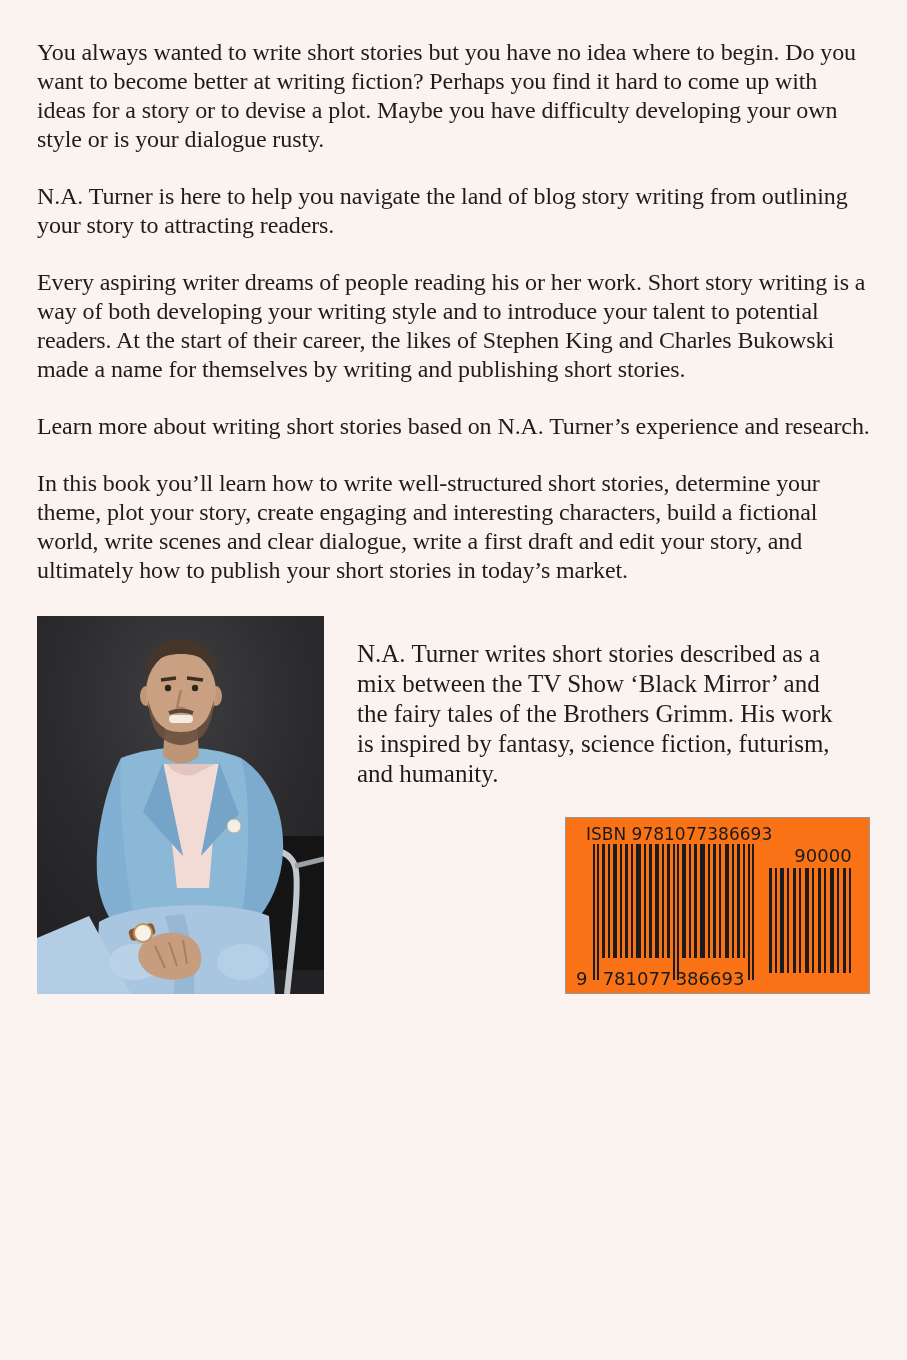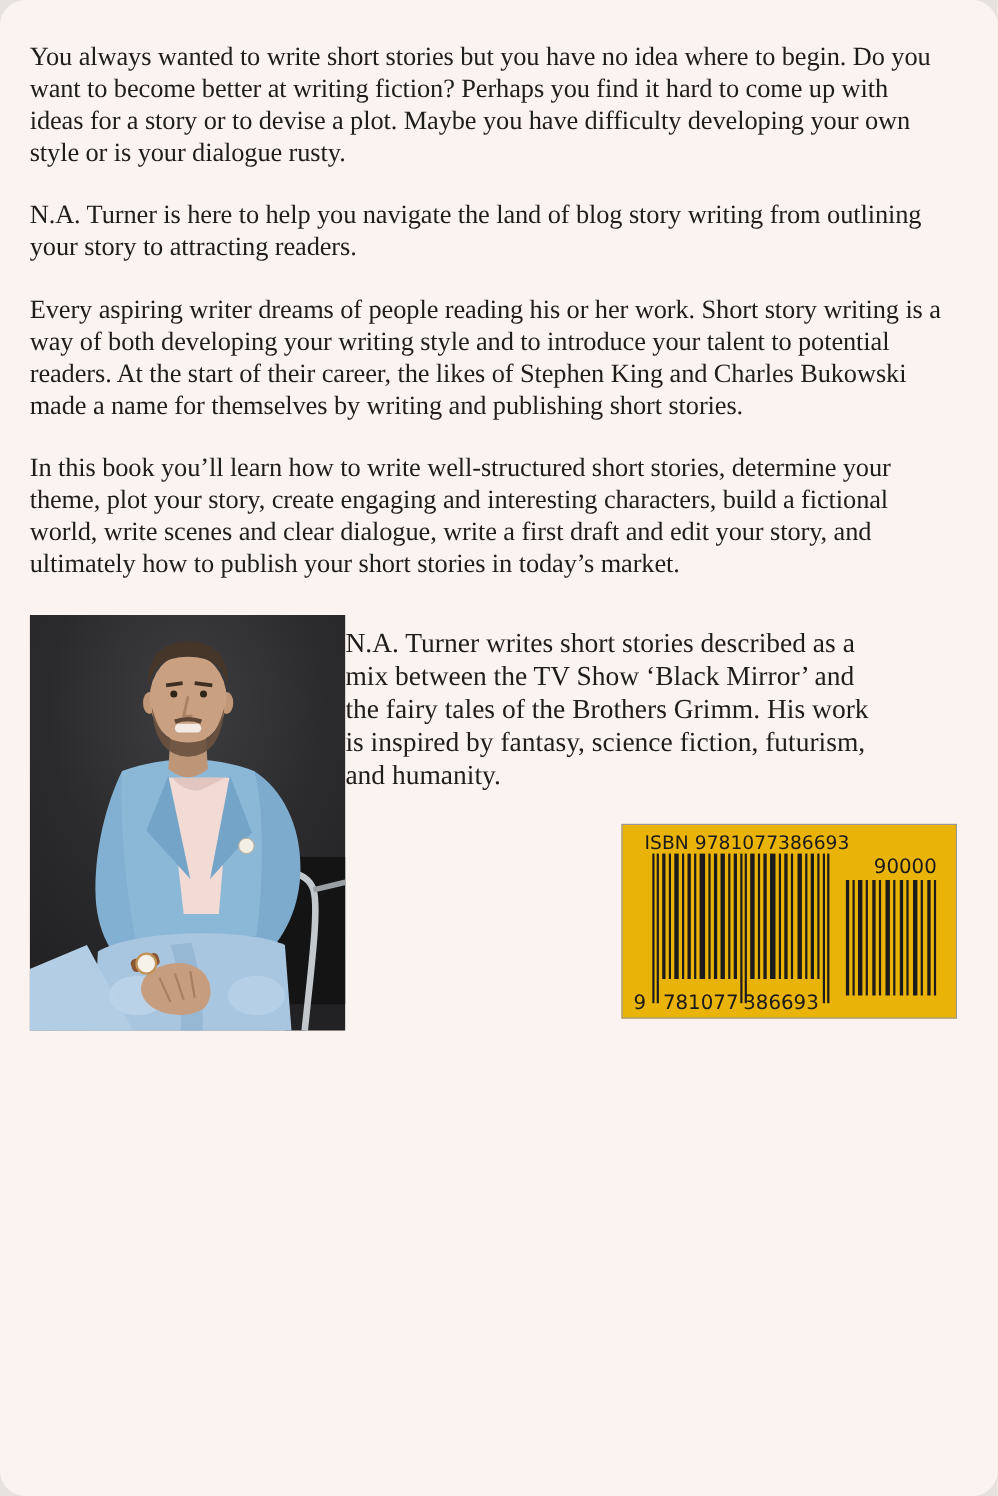--- a/index.html
+++ b/index.html
@@ -3,69 +3,70 @@
 <meta charset="utf-8">
 <style>
   html,body { margin:0; padding:0; }
   body { background:#e8e2de; }
   .cover {
     position:relative;
     width:907px; height:1360px;
     margin:0 auto;
     background:#faf3ef;
     box-sizing:border-box;
-    padding:38px 37px 0 27px;
+    padding:38px 37px 0 37px;
     font-family:"Liberation Serif", serif;
     color:#1f1d1b;
     overflow:hidden;
-    border-radius:23px;
   }
   .synopsis { width:833px; }
   .synopsis p {
     margin:0 0 28px 0;
     font-size:24px;
     line-height:29px;
     letter-spacing:-0.1px;
   }
   .author-row {
     display:flex;
+    gap:33px;
     margin-top:31px;
-    align-items:center;
+    align-items:flex-end;
   }
   .photo { flex:0 0 auto; display:block; }
   .bio-col { flex:1 1 auto; min-width:0; }
   .bio-col p {
     margin:0 0 28px 0;
     max-width:478px;
     font-size:25px;
     line-height:30px;
   }
   .barcode-box {
     width:305px; height:177px;
     margin:25px 0 0 auto;
-    background:#eab308;
+    background:#f97316;
     border:1px solid #999;
     position:relative;
     box-sizing:border-box;
   }
   .barcode-box svg { display:block; }
   .bc-text {
     font-family:"DejaVu Sans", sans-serif;
     fill:#1a1a1a;
   }
 </style>
 </head>
 <body>
 
 <div class="cover">
 
   <section class="synopsis">
     <p>You always wanted to write short stories but you have no idea where to begin. Do you want to become better at writing fiction? Perhaps you find it hard to come up with ideas for a story or to devise a plot. Maybe you have difficulty developing your own style or is your dialogue rusty.</p>
     <p>N.A. Turner is here to help you navigate the land of blog story writing from outlining your story to attracting readers.</p>
     <p>Every aspiring writer dreams of people reading his or her work. Short story writing is a way of both developing your writing style and to introduce your talent to potential readers. At the start of their career, the likes of Stephen King and Charles Bukowski made a name for themselves by writing and publishing short stories.</p>
+    <p>Learn more about writing short stories based on N.A. Turner’s experience and research.</p>
     <p>In this book you’ll learn how to write well-structured short stories, determine your theme, plot your story, create engaging and interesting characters, build a fictional world, write scenes and clear dialogue, write a first draft and edit your story, and ultimately how to publish your short stories in today’s market.</p>
   </section>
 
   <section class="author-row">
 
     <svg class="photo" viewBox="0 0 287 378" width="287" height="378" aria-hidden="true">
       <defs>
         <radialGradient id="backlight" cx="50%" cy="22%" r="80%">
           <stop offset="0%" stop-color="#3e3e42"></stop>
           <stop offset="55%" stop-color="#2b2b2d"></stop>

